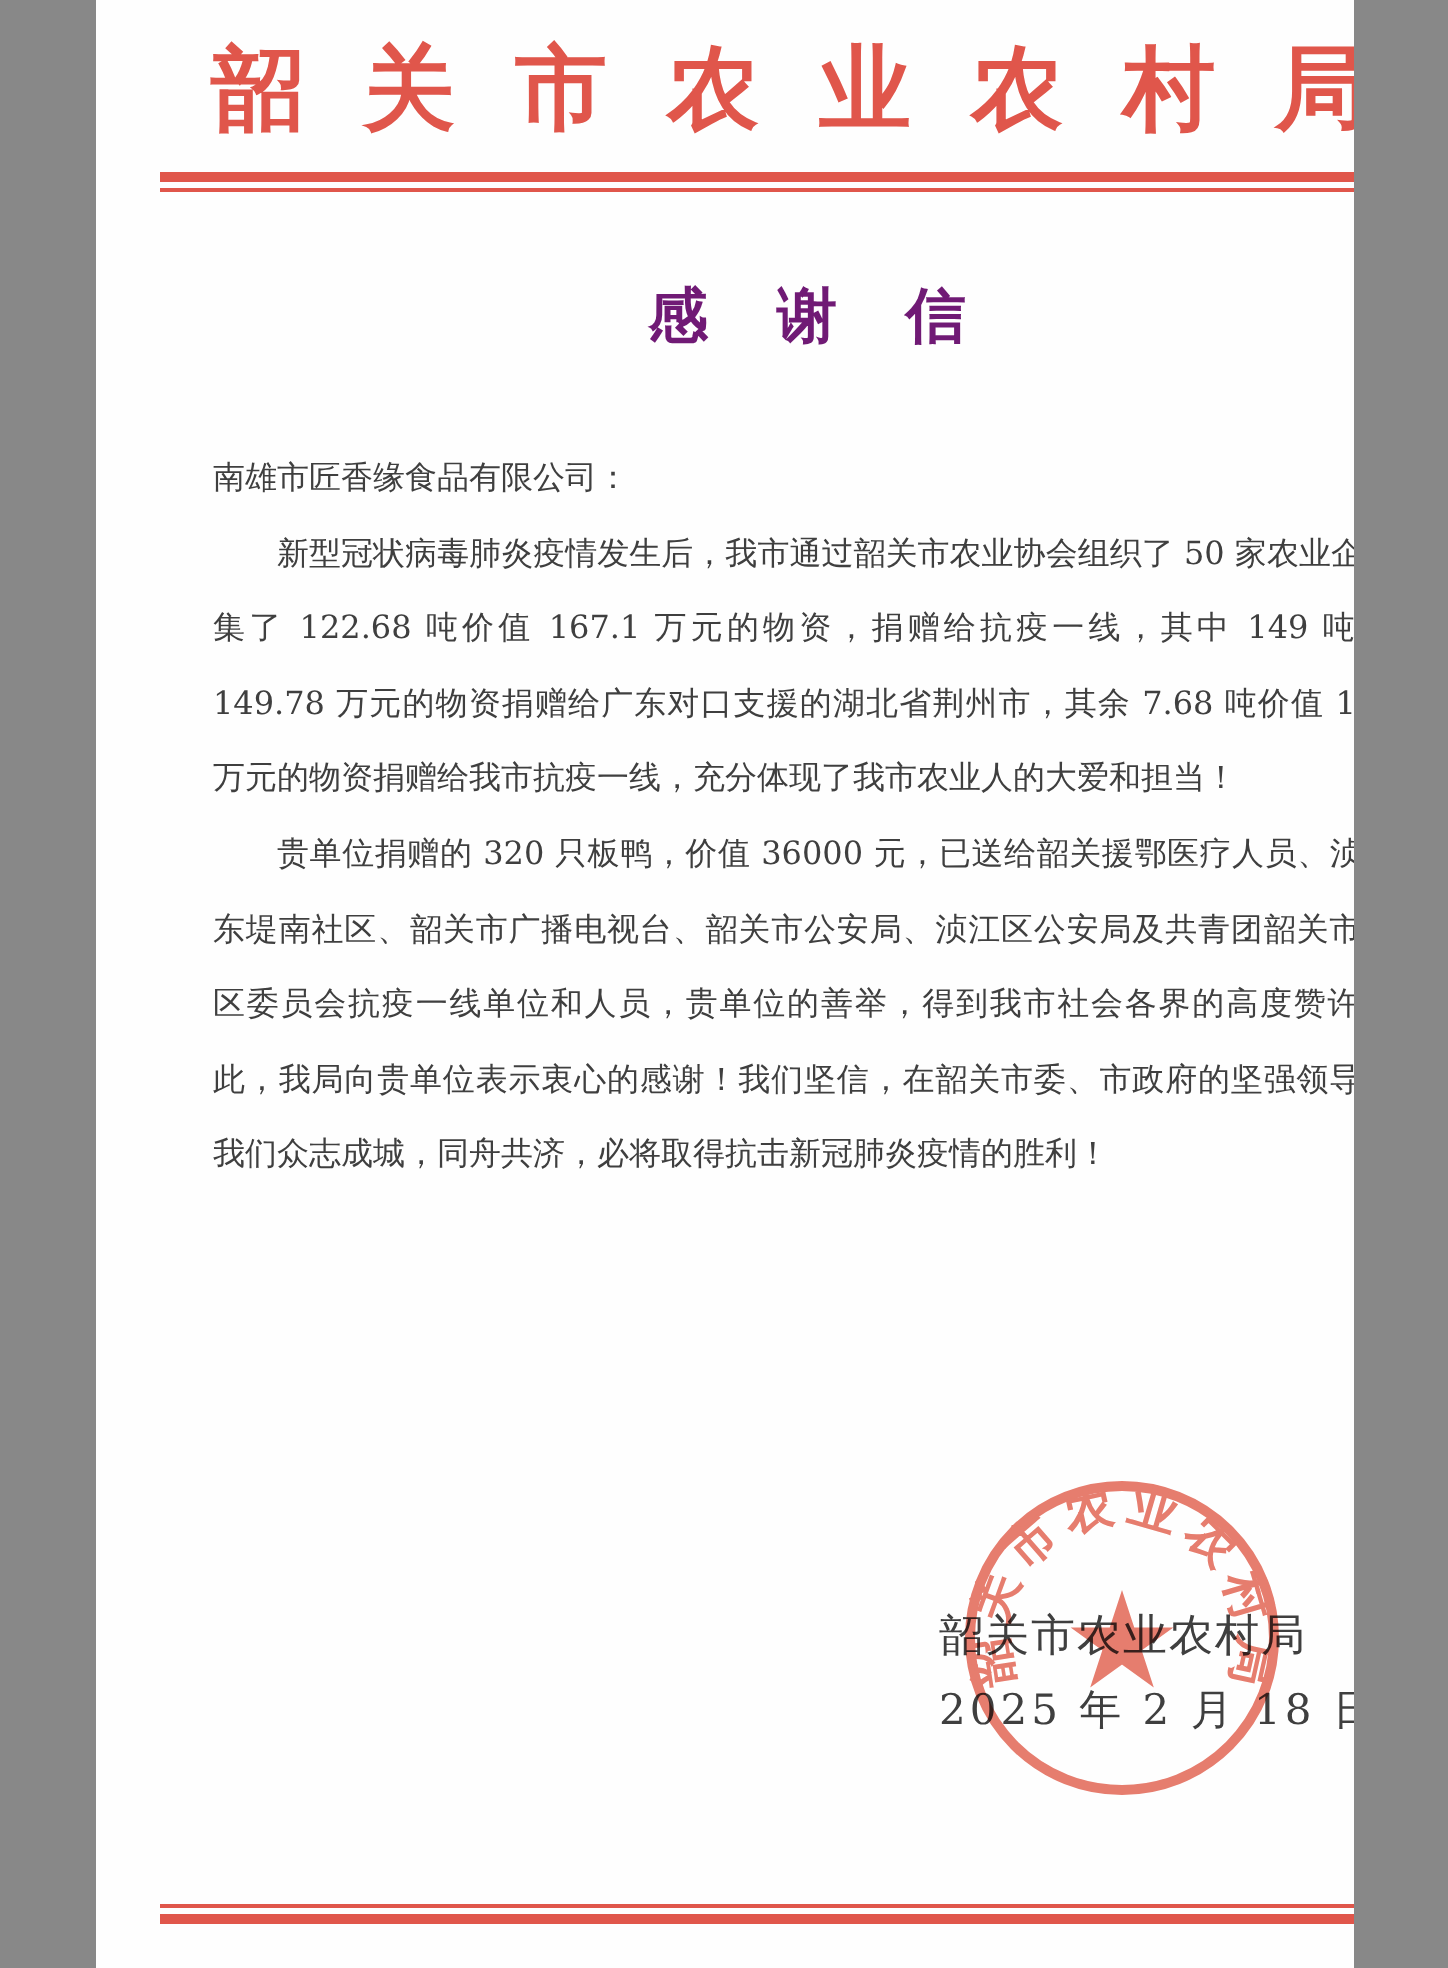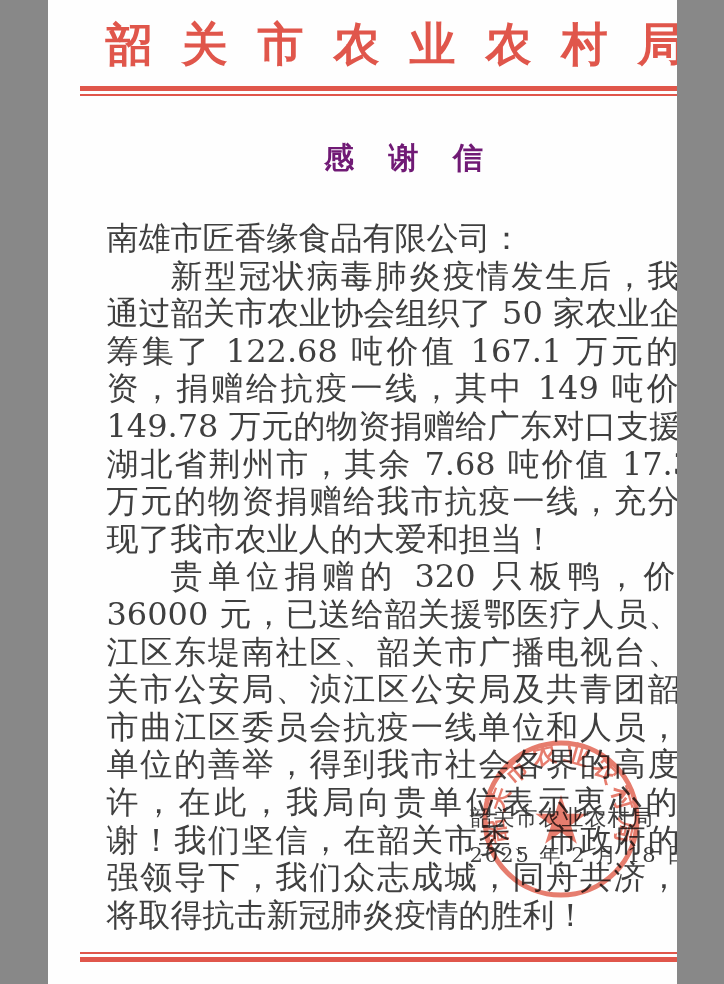--- a/index.html
+++ b/index.html
@@ -32,21 +32,21 @@
   .letter-title{
     position:absolute;top:138px;left:6px;width:712px;
     text-align:center;
     font-size:30px;font-weight:bold;
     color:#701a75;
     letter-spacing:12px;
     white-space:nowrap;
   }
   .body-block{
     position:absolute;top:220px;left:59px;width:607px;
-    font-size:32px;line-height:37.6px;
+    font-size:16px;line-height:37.6px;
     color:var(--ink);
     text-align:justify;
     text-justify:inter-character;
   }
   .salutation{margin:0;}
   .body-block p.para{margin:0;text-indent:2em;}
   .signature{
     position:absolute;top:803px;left:422px;
     font-size:22px;color:var(--ink);letter-spacing:1px;
     white-space:nowrap;

